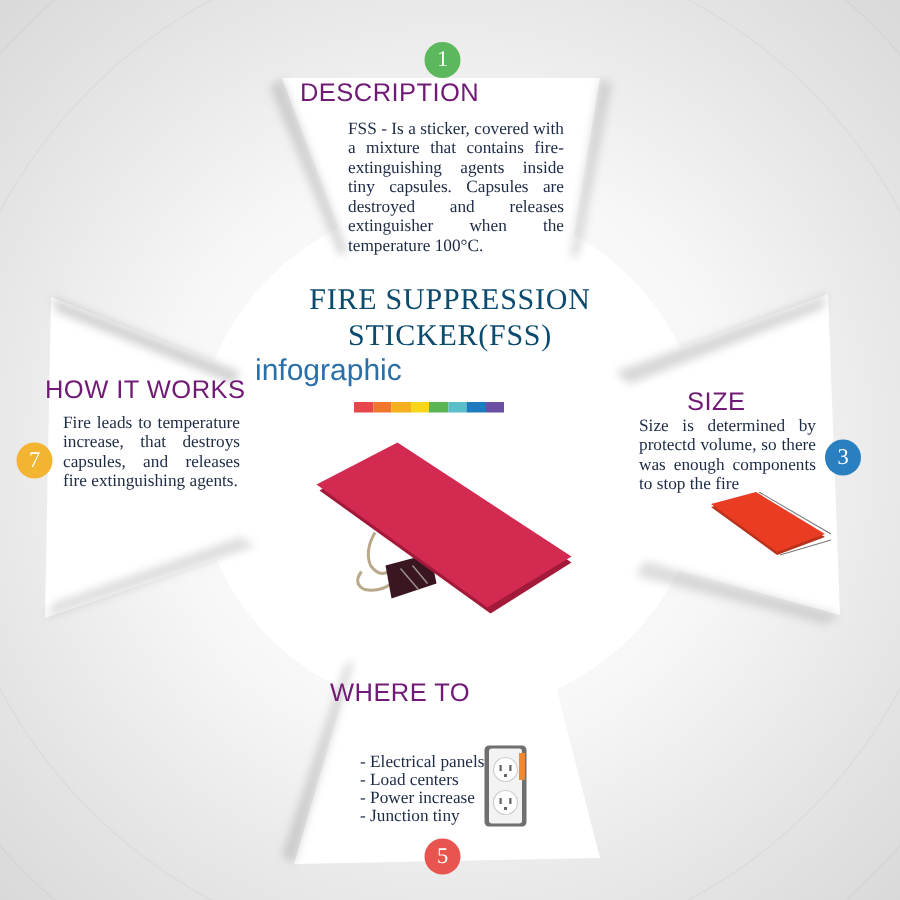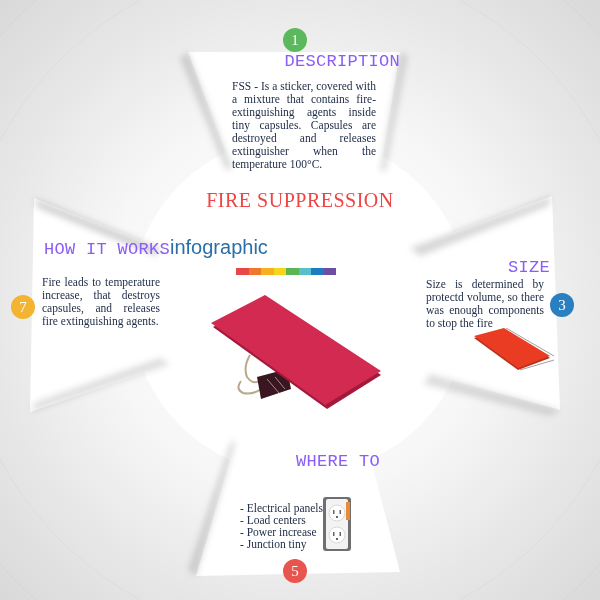--- a/index.html
+++ b/index.html
@@ -22,43 +22,43 @@
       border-radius: 50%;
       color: #fff;
       font-family: "Liberation Serif", serif;
       font-size: 15px;
       line-height: 24px;
       text-align: center;
       font-weight: normal;
     }
     .heading {
       position: absolute;
-      font-family: Liberation Mono, monospace;
-      color: #8b5cf6;
+      font-family: Liberation Sans, sans-serif;
+      color: #701a75;
       font-size: 17px;
       letter-spacing: 0.3px;
-      text-align: right;
+      text-align: left;
       white-space: nowrap;
     }
     .body-text {
       position: absolute;
       font-family: "Liberation Serif", serif;
       font-size: 11.5px;
       line-height: 13px;
       color: #1c2a44;
       text-align: justify;
     }
     .title-main {
       position: absolute;
       left: 170px; top: 188px; width: 260px;
       text-align: center;
       font-family: "Liberation Serif", serif;
       font-size: 20px;
       line-height: 24px;
-      color: #ef4444;
+      color: #0c4a6e;
       letter-spacing: 0.5px;
     }
     .title-sub {
       position: absolute;
       left: 170px; top: 236px; width: 260px;
       text-align: left;
       font-family: "Liberation Sans", sans-serif;
       font-size: 20px;
       color: #2b6fa8;
     }
@@ -117,20 +117,21 @@
   <polygon points="34,198 160,248 156,256 38,208" fill="#8f8f8f" opacity="0.4" filter="url(#soft)"></polygon>
   <polygon points="170,364 30,412 36,402 160,358" fill="#8f8f8f" opacity="0.3" filter="url(#soft)"></polygon>
 </svg>
 
 <div class="badge" style="left:283px;top:28px;background:#5cb85c;">1</div>
 <div class="heading" style="left:200px;top:52px;width:200px;">DESCRIPTION</div>
 <div class="body-text" style="left:232px;top:80px;width:144px;">FSS - Is a sticker, covered with a mixture that contains fire-extinguishing agents inside tiny capsules. Capsules are destroyed and releases extinguisher when the temperature 100°C.</div>
 
 <div class="title-main">
   <div>FIRE SUPPRESSION</div>
+  <div>STICKER(FSS)</div>
 </div>
 <div class="title-sub">infographic</div>
 <div class="color-bar">
   <span style="background:#e8464a"></span>
   <span style="background:#f0762e"></span>
   <span style="background:#f6b01d"></span>
   <span style="background:#f5d61b"></span>
   <span style="background:#5ab552"></span>
   <span style="background:#5bbfc9"></span>
   <span style="background:#1f7bbf"></span>
@@ -144,21 +145,21 @@
 
   <polygon points="62,92 92,84 96,104 66,114" fill="#3a1620"></polygon>
   <line x1="72" y1="94" x2="84" y2="108" stroke="#9a8f8f" stroke-width="1"></line>
   <line x1="80" y1="92" x2="90" y2="104" stroke="#9a8f8f" stroke-width="1"></line>
 
   <polygon points="18,42 72,12 186,90 132,124" fill="#a3193a"></polygon>
 
   <polygon points="16,38 70,10 186,86 130,120" fill="#d32a52"></polygon>
 </svg>
 
-<div class="heading" style="left:440px;top:258px;width:110px;">SIZE</div>
+<div class="heading" style="left:458px;top:258px;width:110px;">SIZE</div>
 <div class="body-text" style="left:426px;top:278px;width:118px;">Size is determined by protectd volume, so there was enough components to stop the fire</div>
 <div class="badge" style="left:550px;top:293px;background:#2a7fc0;">3</div>
 <svg style="position:absolute;left:470px;top:328px;" width="90" height="50" viewBox="0 0 90 50">
   <polygon points="4,10 34,2 80,30 48,42" fill="#b8321c"></polygon>
   <polygon points="4,8 34,0 80,28 48,40" fill="#ea3c23"></polygon>
   <line x1="36" y1="0" x2="84" y2="28" stroke="#777" stroke-width="0.7"></line>
   <line x1="50" y1="42" x2="84" y2="32" stroke="#777" stroke-width="0.7"></line>
 </svg>
 
 <div class="heading" style="left:220px;top:452px;width:160px;line-height:20px;">
@@ -178,15 +179,15 @@
   <circle cx="15" cy="39" r="8" fill="#ffffff" stroke="#cfcfcf" stroke-width="0.8"></circle>
   <rect x="11" y="14" width="1.5" height="4" fill="#666"></rect>
   <rect x="17.5" y="14" width="1.5" height="4" fill="#666"></rect>
   <rect x="14" y="20" width="2" height="2" fill="#666"></rect>
   <rect x="11" y="36" width="1.5" height="4" fill="#666"></rect>
   <rect x="17.5" y="36" width="1.5" height="4" fill="#666"></rect>
   <rect x="14" y="42" width="2" height="2" fill="#666"></rect>
 </svg>
 <div class="badge" style="left:283px;top:559px;background:#e8554e;">5</div>
 
-<div class="heading" style="left:30px;top:240px;width:140px;">HOW IT WORKS</div>
+<div class="heading" style="left:30px;top:250px;width:140px;">HOW IT WORKS</div>
 <div class="body-text" style="left:42px;top:276px;width:118px;">Fire leads to temperature increase, that destroys capsules, and releases fire extinguishing agents.</div>
 <div class="badge" style="left:11px;top:295px;background:#f2b431;">7</div>
 
 </body></html>

